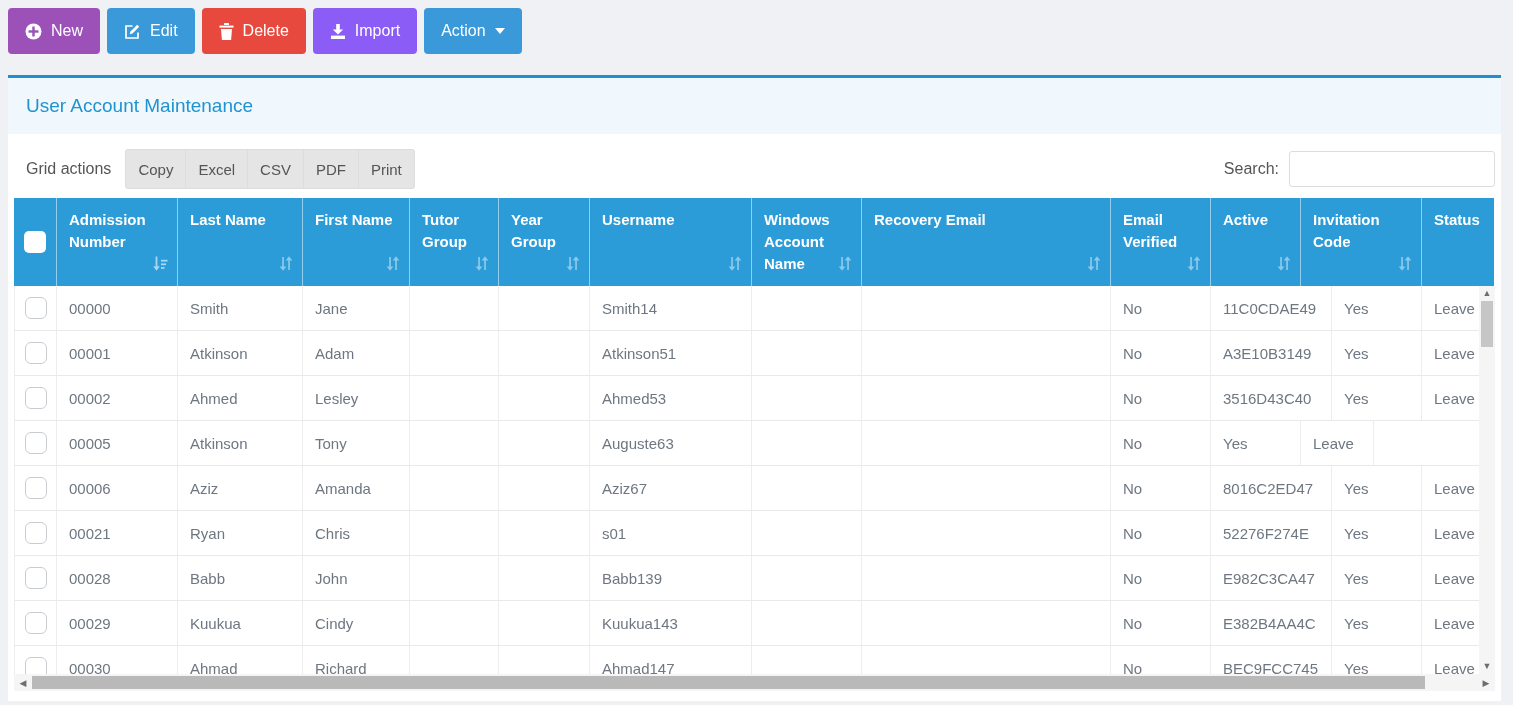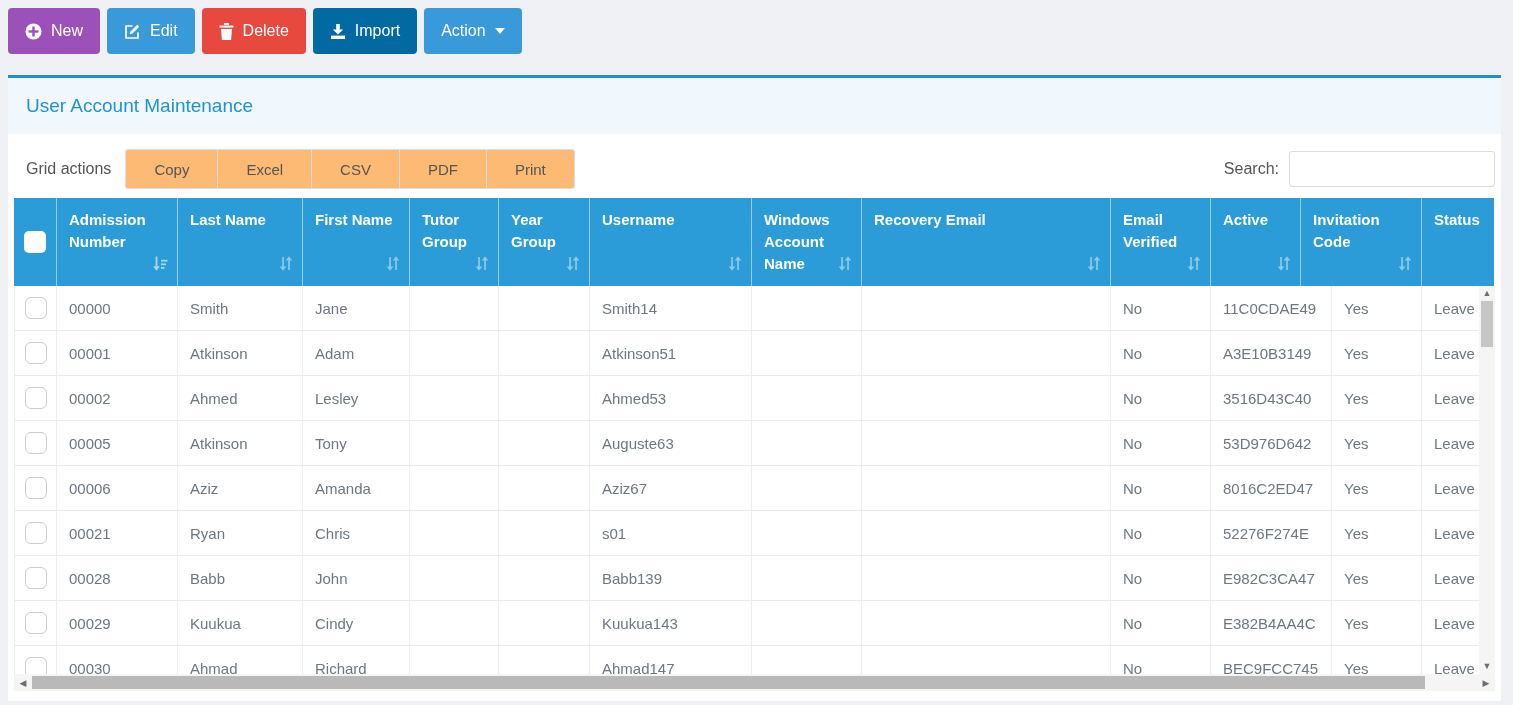--- a/index.html
+++ b/index.html
@@ -23,21 +23,21 @@
     background:#fff;height:626px;position:relative;box-sizing:border-box;
   }
   .panel-header{background:#f0f8fd;padding:17px 18px;}
   .panel-title{color:#2193d1;font-size:19px;}
   .panel-body{padding:15px 6px 0 6px;}
   
   .controls{display:flex;align-items:center;margin-bottom:9px;height:40px;}
   .ga-label{color:#555;font-size:16px;margin:0 14px 0 12px;}
   .btn-group{display:flex;}
   .ga-btn{
-    height:40px;padding:0 28px;background:#fdba74;border:1px solid #ddd;
+    height:40px;padding:0 12px;background:#e5e5e5;border:1px solid #ddd;
     color:#555;font-size:15px;font-family:inherit;margin-left:-1px;cursor:pointer;
   }
   .ga-btn:first-child{margin-left:0;border-radius:3px 0 0 3px;}
   .ga-btn:last-child{border-radius:0 3px 3px 0;}
   .search-wrap{margin-left:auto;display:flex;align-items:center;gap:10px;}
   .search-wrap label{color:#555;font-size:16px;}
   .search-input{
     width:206px;height:36px;border:1px solid #ddd;border-radius:3px;
     padding:0 8px;font-size:15px;box-sizing:border-box;font-family:inherit;
   }
@@ -99,21 +99,21 @@
       <span>Edit</span>
     </button><button class="tb-btn" style="background: rgb(232, 73, 62);">
       <span class="ic">
         <svg width="15" height="17" viewBox="0 0 15 17" fill="#fff">
           <rect x="5" y="0" width="5" height="2" rx="0.5"></rect>
           <rect x="0.5" y="2.6" width="14" height="2"></rect>
           <path d="M2 6h11l-0.9 11H2.9z"></path>
         </svg>
       </span>
       <span>Delete</span>
-    </button><button class="tb-btn" style="background: #0369a1;">
+    </button><button class="tb-btn" style="background: #8b5cf6;">
       <span class="ic">
         <svg width="16" height="16" viewBox="0 0 16 16" fill="#fff">
           <path d="M6.2 1h3.6v5.4h3.4L8 11.6 2.8 6.4h3.4z"></path>
           <path d="M1 12.6h14V16H1z"></path>
         </svg>
       </span>
       <span>Import</span>
     </button><button class="tb-btn" style="background: rgb(58, 153, 217);">
       <span>Action</span>
       <span class="ic">
@@ -274,21 +274,20 @@
             </div>
             <div class="td" style="width: 121px;">00005</div>
             <div class="td" style="width: 125px;">Atkinson</div>
             <div class="td" style="width: 107px;">Tony</div>
             <div class="td" style="width: 89px;"></div>
             <div class="td" style="width: 91px;"></div>
             <div class="td" style="width: 162px;">Auguste63</div>
             <div class="td" style="width: 110px;"></div>
             <div class="td" style="width: 249px;"></div>
             <div class="td" style="width: 100px;">No</div>
-            <div class="td" style="width: 121px;">53D976D642</div>
             <div class="td" style="width: 90px;">Yes</div>
             <div class="td" style="width: 73px;">Leave</div>
           </div>
           <div class="tr">
             <div class="td cb" style="width: 42px;">
               <div class="checkbox"></div>
             </div>
             <div class="td" style="width: 121px;">00006</div>
             <div class="td" style="width: 125px;">Aziz</div>
             <div class="td" style="width: 107px;">Amanda</div>

